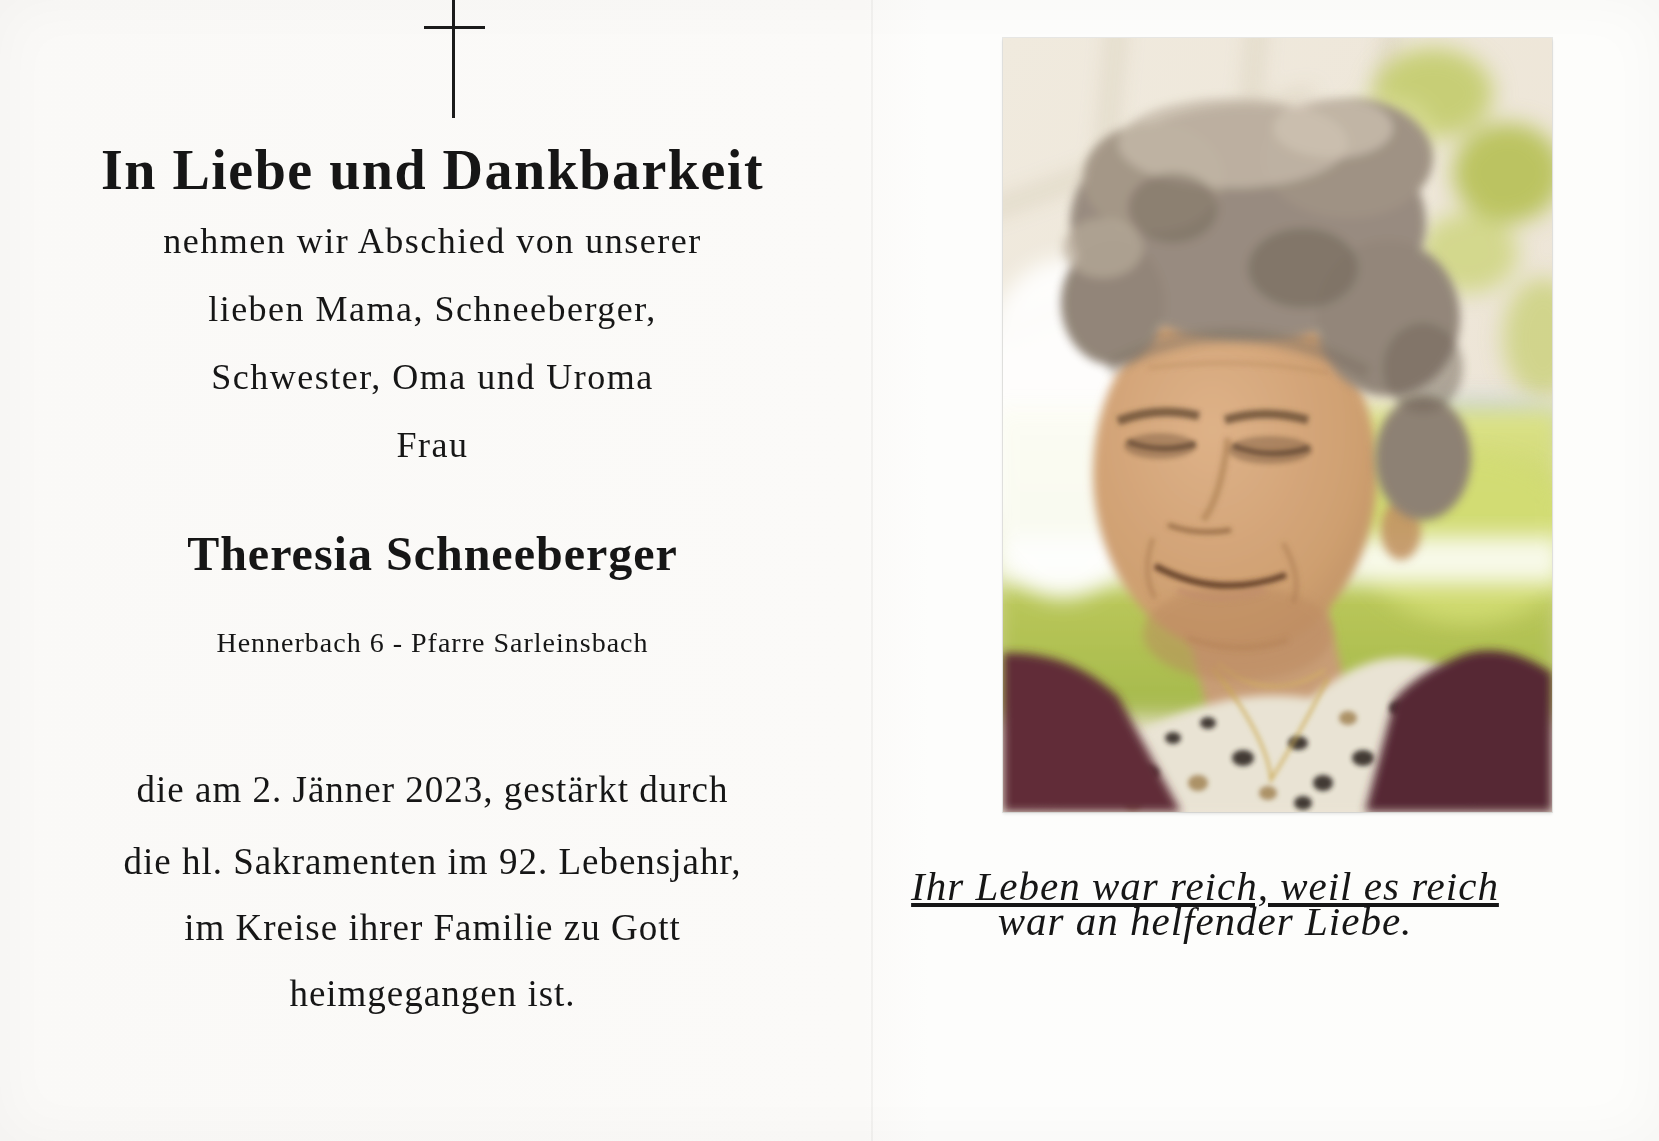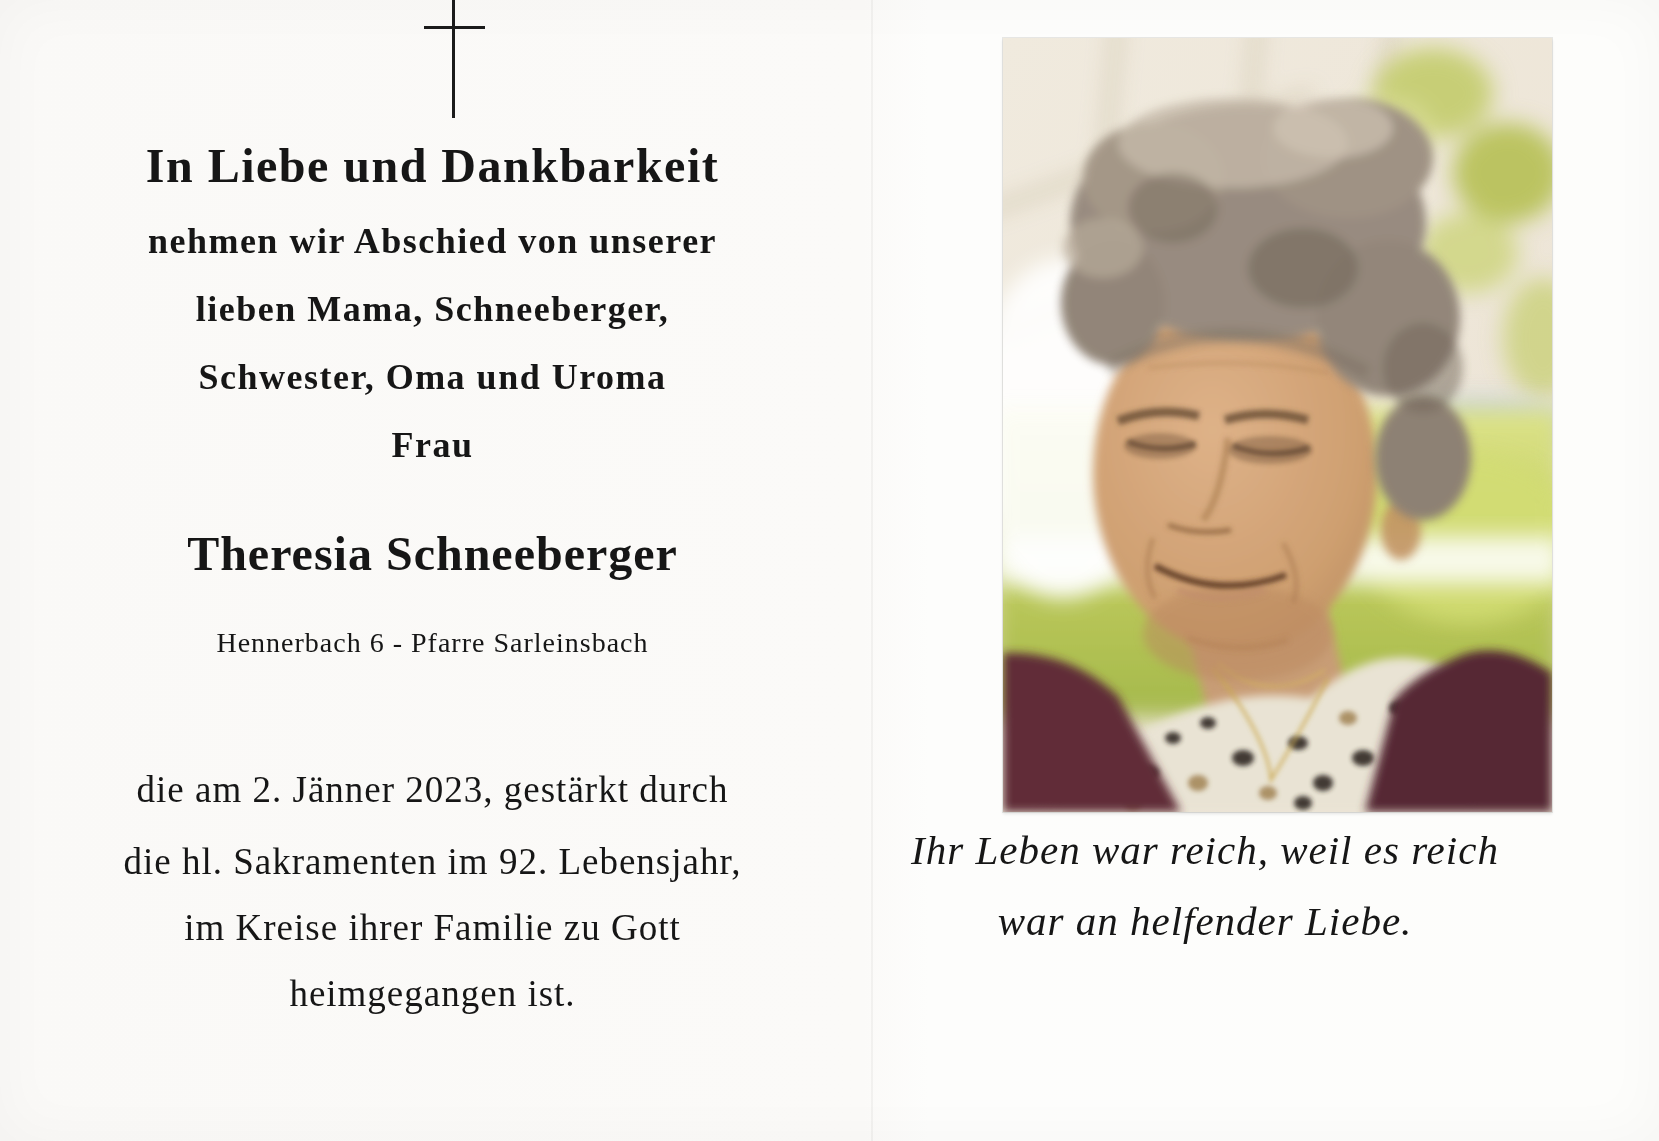--- a/index.html
+++ b/index.html
@@ -14,38 +14,38 @@
     color:#161616;
   }
   .card *{margin:0;padding:0;}
   .fold{
     position:absolute;left:871px;top:0;width:2px;height:1141px;
     background:rgba(60,60,55,0.05);
   }
   
   .lp-text{position:absolute;left:25px;width:815px;text-align:center;line-height:1.1;}
   .cross{position:absolute;left:422px;top:0;width:64px;height:120px;}
-  .heading{top:140px;font-size:48px;font-weight:700;letter-spacing:1.5px;}
-  .intro{font-size:36px;letter-spacing:1.5px;font-weight:bold;}
+  .heading{top:140px;font-size:56px;font-weight:700;letter-spacing:1.5px;}
+  .intro{font-size:36px;letter-spacing:1.5px;}
   .i0{top:222px;} .i1{top:290px;} .i2{top:358px;} .i3{top:426px;}
   .name{top:528px;font-size:48px;font-weight:700;letter-spacing:1px;}
   .address{top:628px;font-size:28px;letter-spacing:1px;}
   .death{font-size:37px;letter-spacing:1px;}
   .d0{top:770px;} .d1{top:842px;} .d2{top:908px;} .d3{top:974px;}
   
   .photo{
     position:absolute;left:1003px;top:38px;width:549px;height:774px;
     overflow:hidden;box-shadow:0 0 0 1px rgba(40,35,25,0.10), 0 2px 3px rgba(0,0,0,0.10);
   }
   .photo svg{display:block;width:549px;height:774px;}
   .quote{
     position:absolute;left:860px;width:690px;text-align:center;
     font-size:41px;font-style:italic;letter-spacing:1px;line-height:1.2;
   }
-  .q0{top:826px;} .q1{top:897px;}
+  .q0{top:862px;text-decoration:underline;} .q1{top:897px;}
 </style>
 </head>
 <body>
 
 <div class="card">
 
   <section>
     <svg class="cross" viewBox="0 0 64 120" aria-hidden="true">
       <rect x="30" y="0" width="3" height="118" fill="#1b1b1b"></rect>
       <rect x="2" y="26" width="61" height="3" fill="#1b1b1b"></rect>

